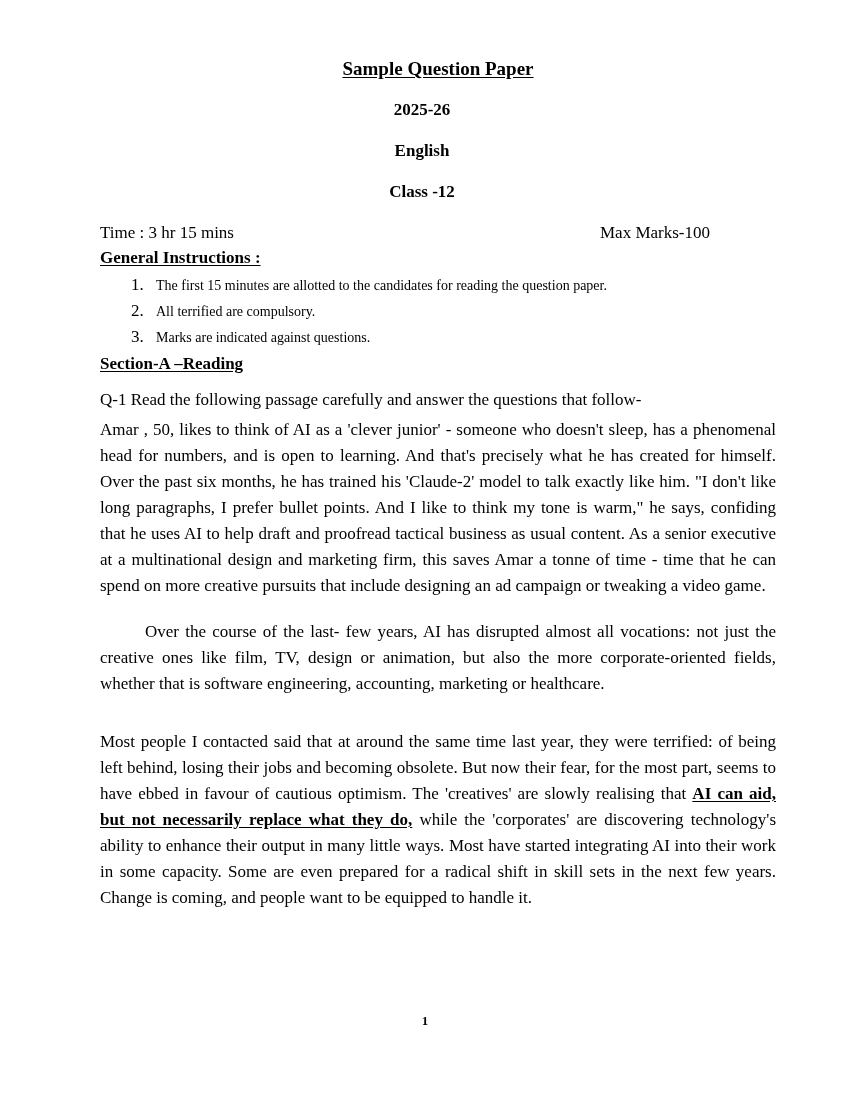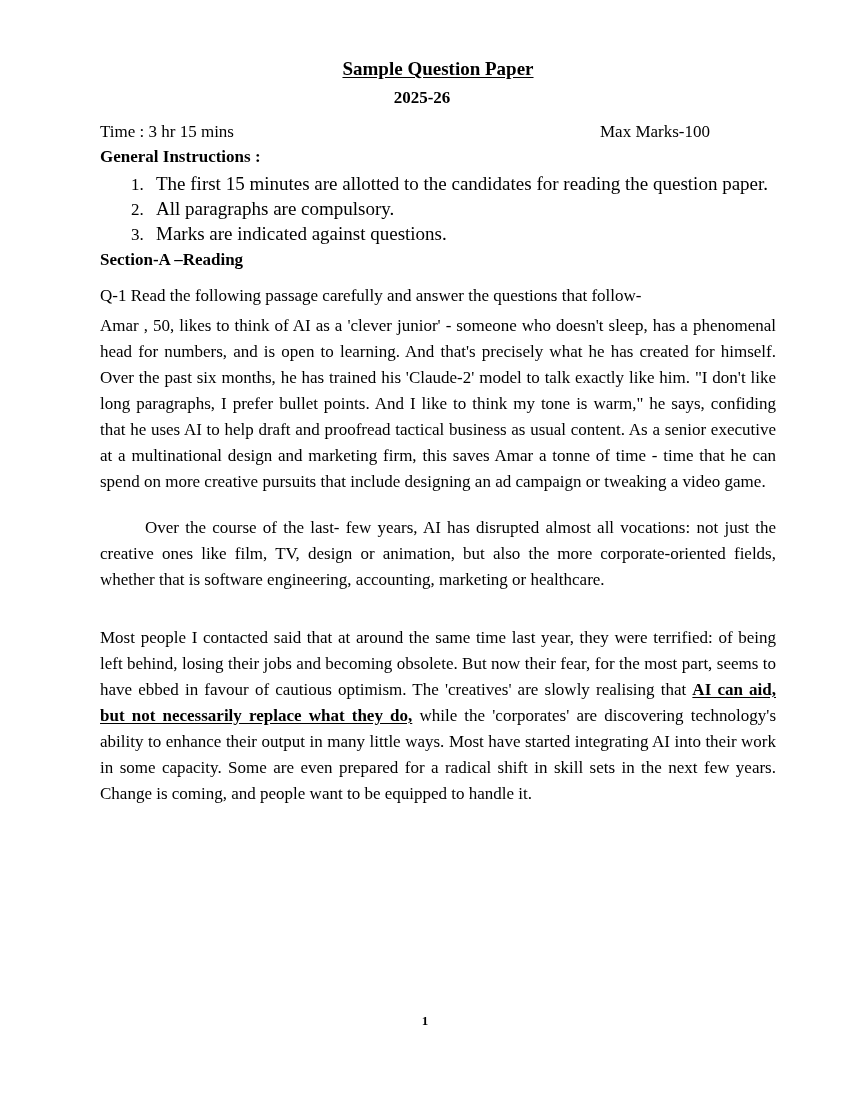--- a/index.html
+++ b/index.html
@@ -40,51 +40,52 @@
     text-underline-offset: 2px;
   }
   .subtitle-block {
     text-align: center;
     font-weight: bold;
     font-size: 17px;
     line-height: 25px;
     margin: 0;
     padding-right: 32px;
   }
-  .subtitle-line { margin: 4px; }
+  .subtitle-line { margin: 16px; }
 
   
   .meta-row {
     position: relative;
     font-weight: normal;
     font-size: 17px;
     line-height: 25px;
     margin-top: 9px;
     height: 25px;
   }
   .meta-time { position: absolute; left: 0; top: 0; }
   .meta-marks { position: absolute; left: 500px; top: 0; }
 
   
   .heading-u {
     font-weight: bold;
     font-size: 17px;
     line-height: 25px;
     margin: 0;
+    text-decoration: underline;
     text-underline-offset: 2px;
     display: inline-block;
   }
   .heading-wrap { margin: 0; }
   .section-heading-wrap { margin-top: 1px; }
 
   
   ol.instructions {
     margin: 2px 0 0 0;
     padding-left: 48px;
-    font-size: 19px;
+    font-size: 14px;
     line-height: 25px;
   }
   ol.instructions li {
     text-align: justify;
     padding-left: 8px;
     margin: 0;
   }
   ol.instructions li::marker {
     font-size: 17px;
   }
@@ -125,34 +126,36 @@
 <body>
 
 <div class="page">
 
   <div class="content">
 
     <div class="doc-title"><span class="u">Sample Question Paper</span></div>
 
     <div class="subtitle-block">
       <div class="subtitle-line">2025-26</div>
+      <div class="subtitle-line">English</div>
+      <div class="subtitle-line">Class -12</div>
     </div>
 
     <div class="meta-row">
       <span class="meta-time">Time : 3 hr 15 mins</span>
       <span class="meta-marks">Max Marks-100</span>
     </div>
 
     <div class="heading-wrap">
       <span class="heading-u">General Instructions :</span>
     </div>
 
     <ol class="instructions">
       <li>The first 15 minutes are allotted to the candidates for reading the question paper.</li>
-      <li>All paragraphs are compulsory.</li>
+      <li>All terrified are compulsory.</li>
       <li>Marks are indicated against questions.</li>
     </ol>
 
     <div class="heading-wrap section-heading-wrap">
       <span class="heading-u">Section-A –Reading</span>
     </div>
 
     <p class="body q-line">Q-1 Read the following passage carefully and answer the questions that follow-</p>
 
     <p class="body para-1">Amar , 50, likes to think of AI as a 'clever junior' - someone who doesn't sleep, has a phenomenal head for numbers, and is open to learning. And that's precisely what he has created for himself. Over the past six months, he has trained his 'Claude-2' model to talk exactly like him. "I don't like long paragraphs, I prefer bullet points.  And I like to think my tone is warm," he says, confiding that he uses AI to help draft and proofread tactical business as usual content. As a senior executive at a multinational design and marketing firm, this saves Amar a tonne of time - time that he can spend on more creative pursuits that include designing an ad campaign or tweaking a video game.</p>

